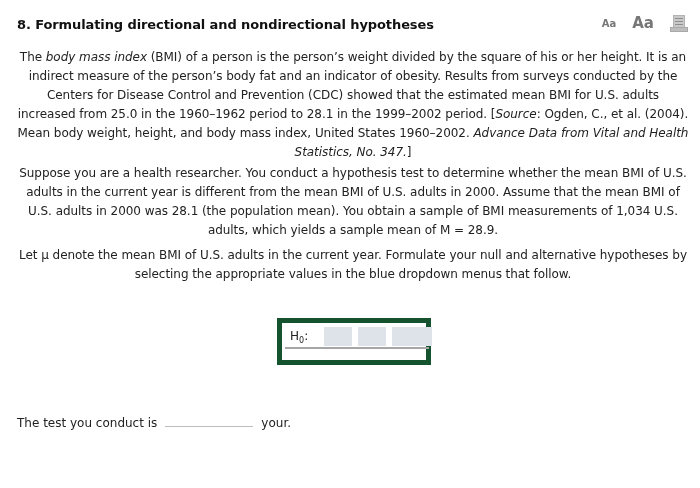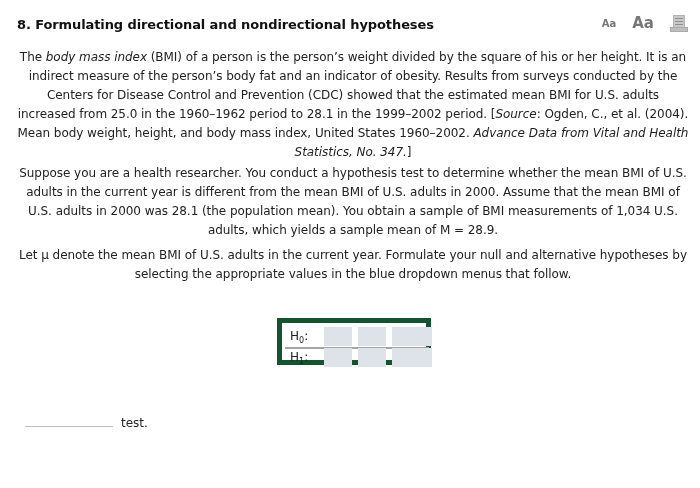--- a/index.html
+++ b/index.html
@@ -72,24 +72,19 @@
 <div class="para p3">Let μ denote the mean BMI of U.S. adults in the current year. Formulate your null and alternative hypotheses by selecting the appropriate values in the blue dropdown menus that follow.</div>
 
 <div class="hyp-box">
   <div class="hyp-row h0">
     <span class="hyp-label"><span>H</span><sub>0</sub><span>:</span></span>
     <div class="dd a"></div>
     <div class="dd b"></div>
     <div class="dd c"></div>
   </div>
   <div class="hyp-divider"></div>
-  <div class="hyp-row h1">
-    <span class="hyp-label"><span>H</span><sub>1</sub><span>:</span></span>
-    <div class="dd a"></div>
-    <div class="dd b"></div>
-    <div class="dd c"></div>
-  </div>
 </div>
 
 <div class="bottom-line">
+  <span>The test you conduct is</span>
   <span class="blank"></span>
-  <span>test.</span>
+  <span>your.</span>
 </div>
 
 </body></html>

